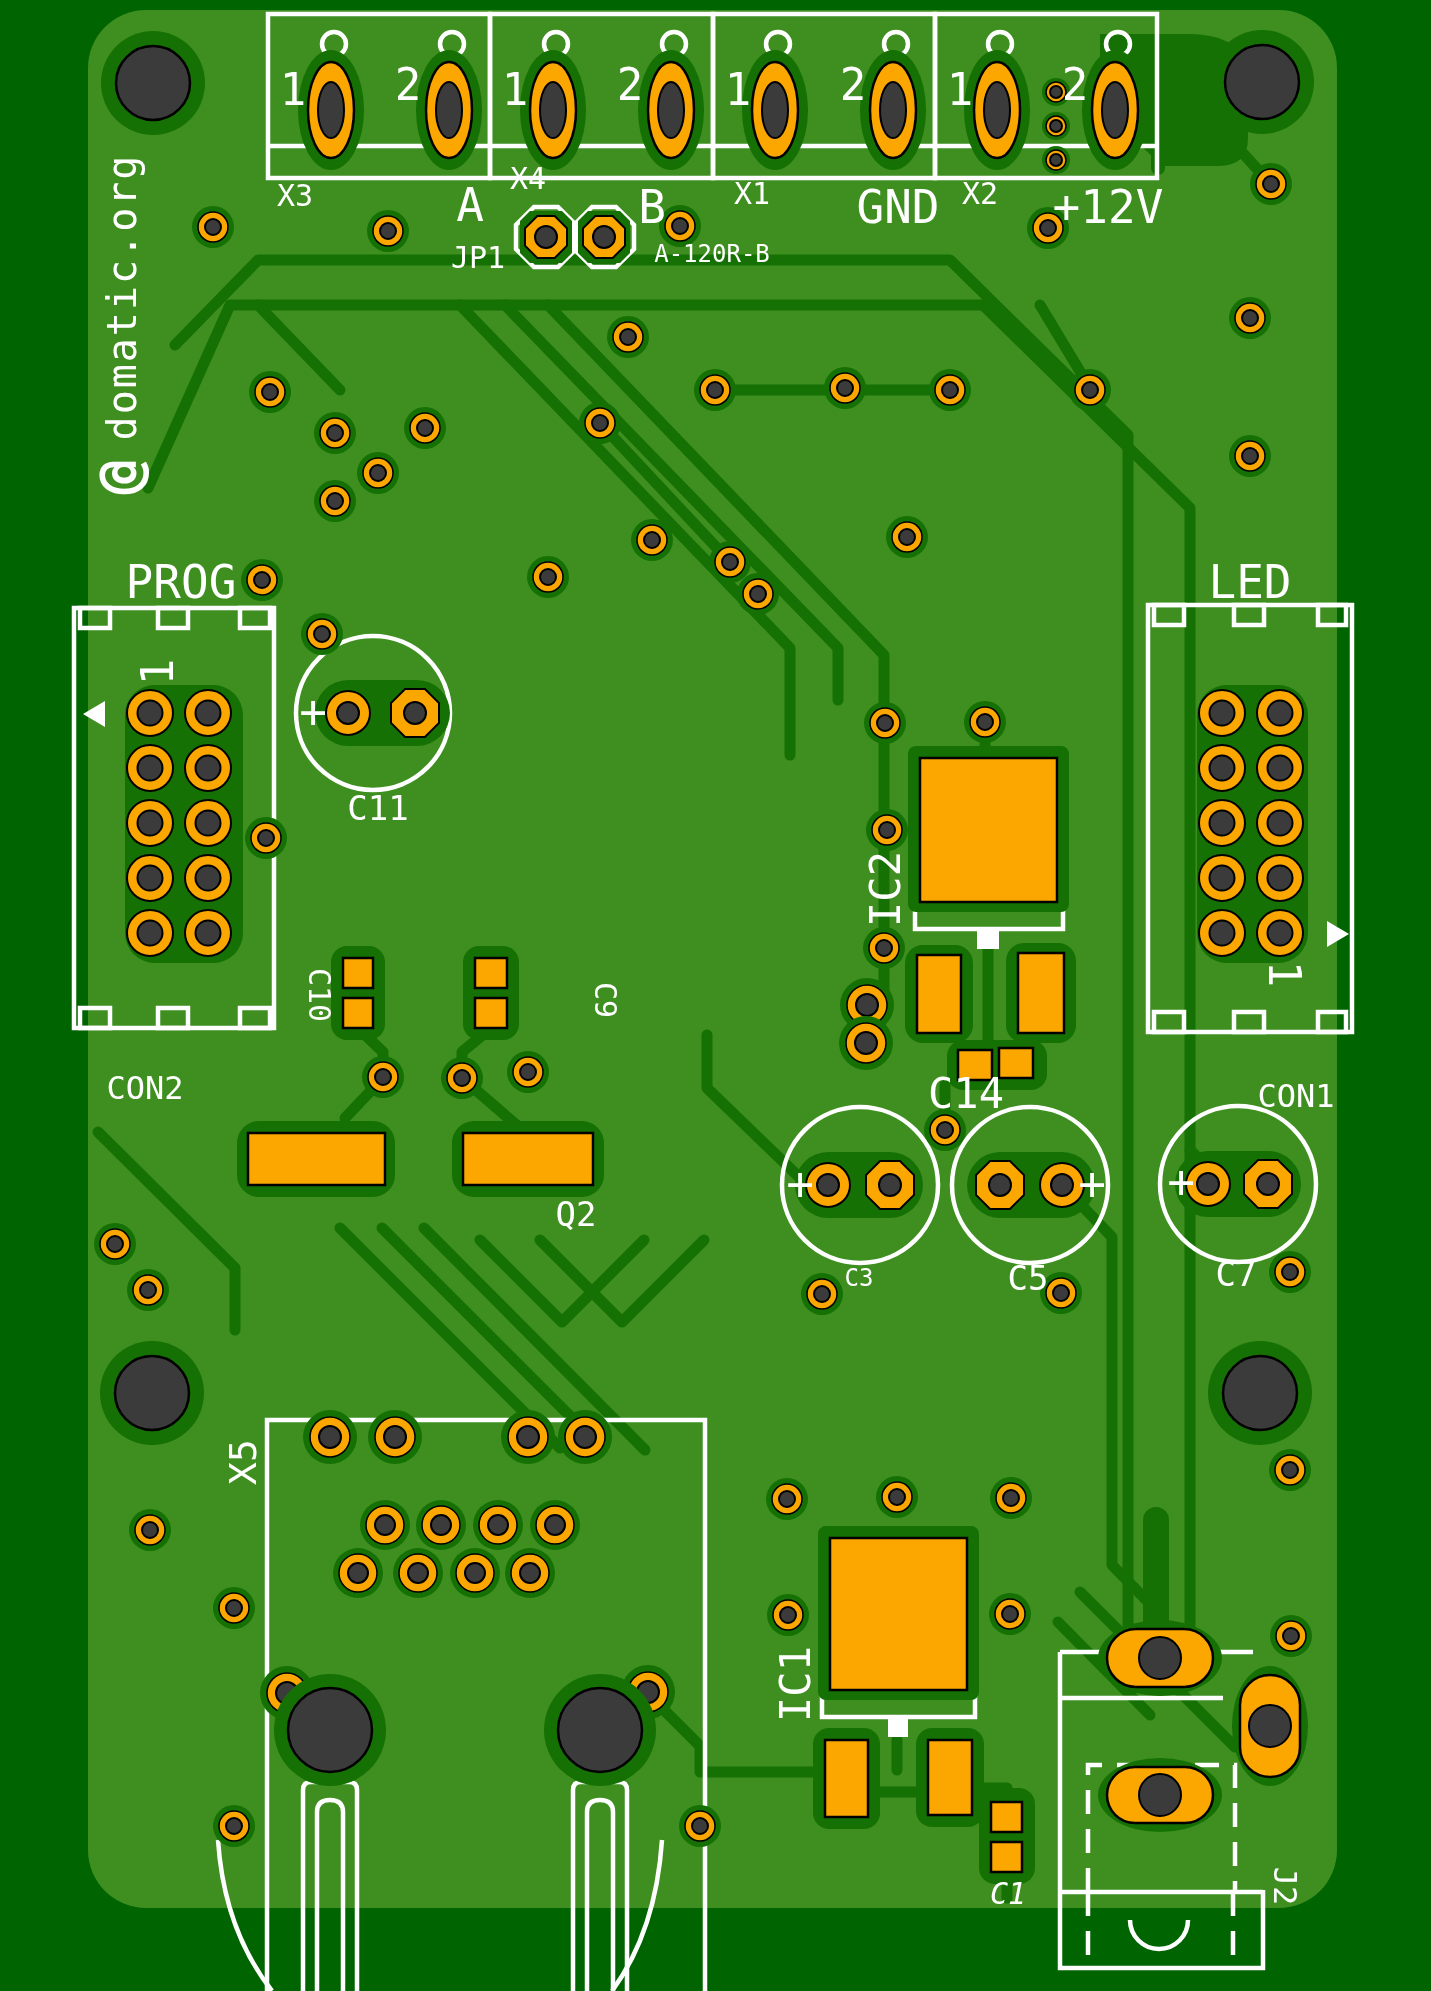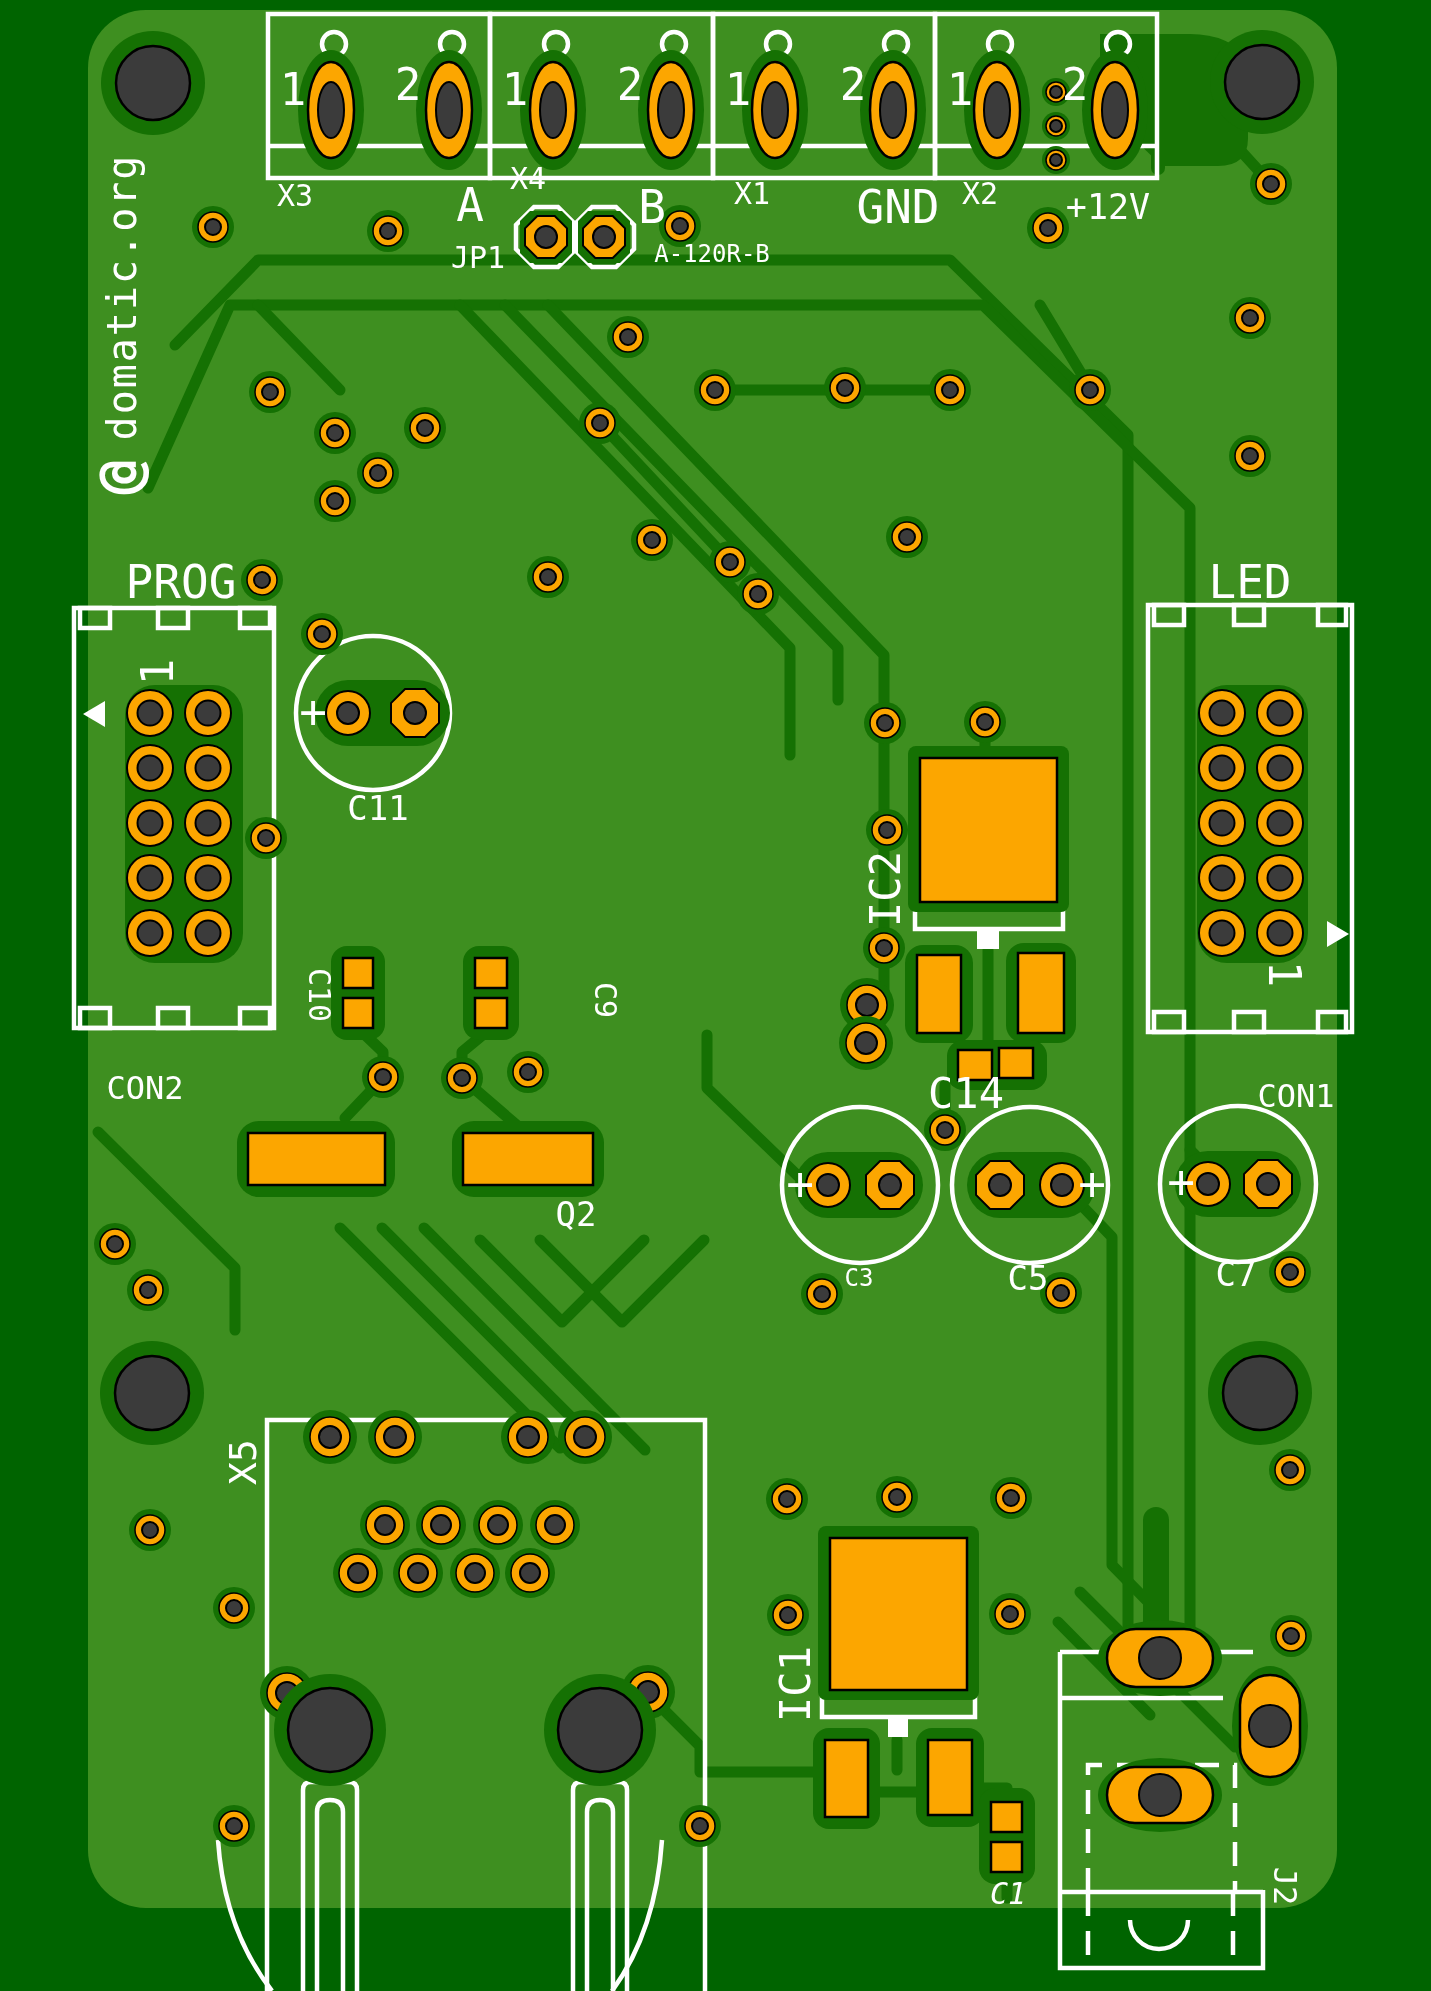--- a/index.html
+++ b/index.html
@@ -504,21 +504,21 @@
 <div class="lbl rccw" style="left:122px;top:297px;font-size:40px;letter-spacing:2px;">domatic.org</div>
 <div class="lbl rccw" style="left:120px;top:477px;font-size:58px;font-weight:bold;">@</div>
 
 <div class="lbl" style="left:295px;top:196px;font-size:30px;">X3</div>
 <div class="lbl" style="left:470px;top:205px;font-size:46px;">A</div>
 <div class="lbl" style="left:528px;top:179px;font-size:30px;">X4</div>
 <div class="lbl" style="left:652px;top:207px;font-size:46px;">B</div>
 <div class="lbl" style="left:752px;top:194px;font-size:30px;">X1</div>
 <div class="lbl" style="left:898px;top:207px;font-size:46px;">GND</div>
 <div class="lbl" style="left:980px;top:194px;font-size:30px;">X2</div>
-<div class="lbl" style="left:1108px;top:207px;font-size:35px;">+12V</div>
+<div class="lbl" style="left:1108px;top:207px;font-size:46px;">+12V</div>
 
 <div class="lbl" style="left:293px;top:90px;font-size:44px;">1</div>
 <div class="lbl" style="left:408px;top:85px;font-size:44px;">2</div>
 <div class="lbl" style="left:515px;top:90px;font-size:44px;">1</div>
 <div class="lbl" style="left:630px;top:85px;font-size:44px;">2</div>
 <div class="lbl" style="left:738px;top:90px;font-size:44px;">1</div>
 <div class="lbl" style="left:853px;top:85px;font-size:44px;">2</div>
 <div class="lbl" style="left:960px;top:90px;font-size:44px;">1</div>
 <div class="lbl" style="left:1075px;top:85px;font-size:44px;">2</div>
 

